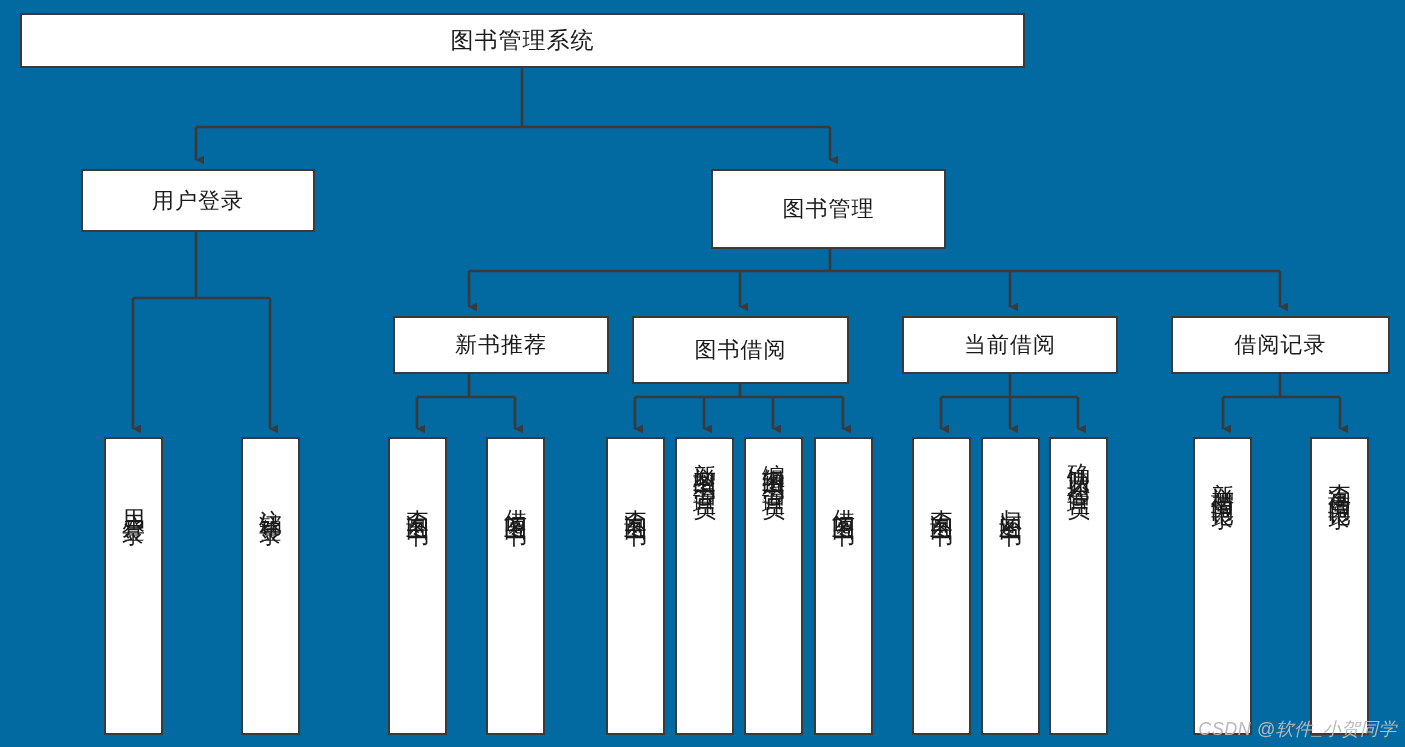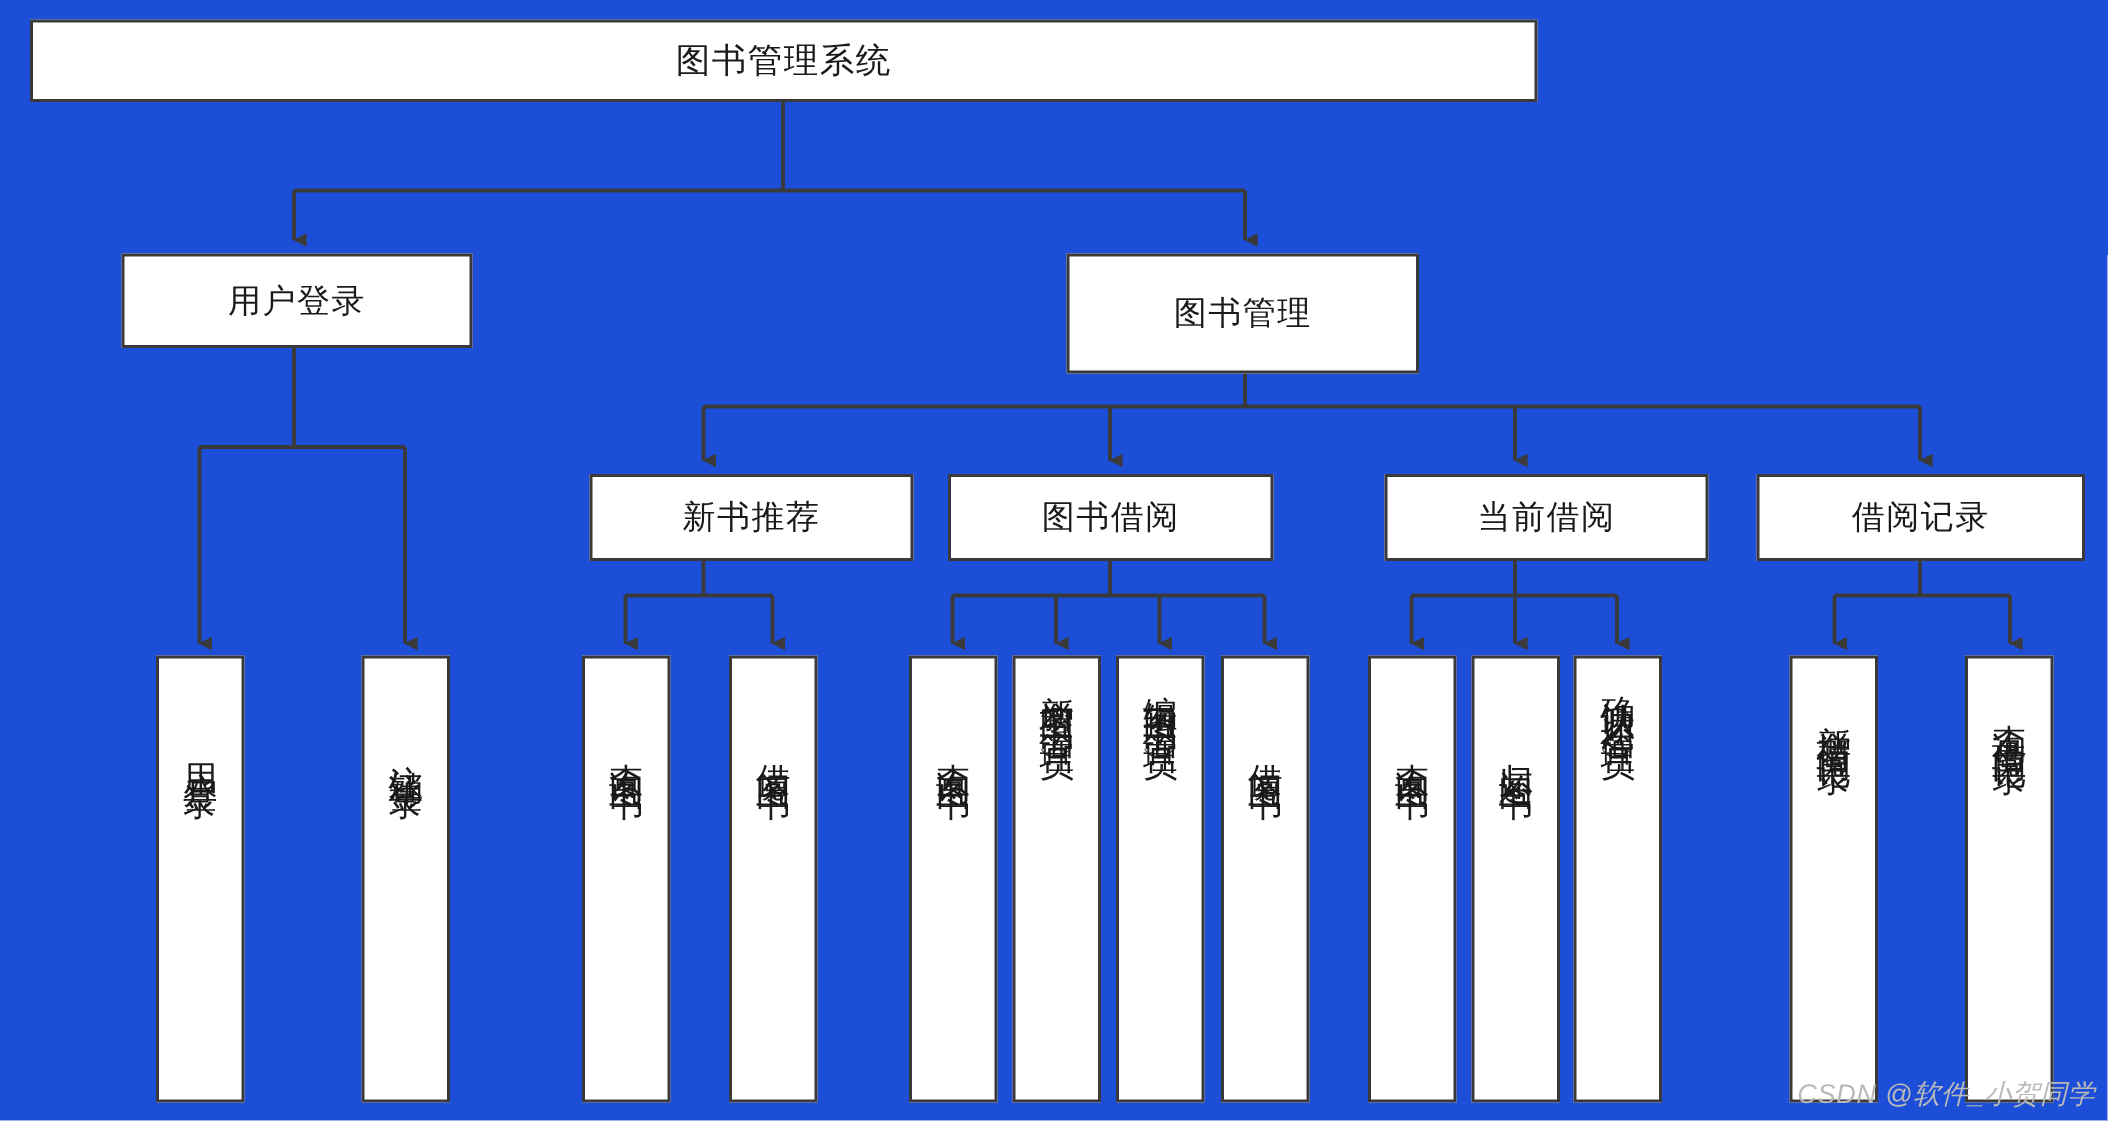--- a/index.html
+++ b/index.html
@@ -7,21 +7,21 @@
     padding: 0;
     background: #ffffff;
   }
   body {
     font-family: "Liberation Sans", "DejaVu Sans", sans-serif;
   }
   #canvas {
     position: relative;
     width: 1405px;
     height: 747px;
-    background: #1d4ed8;
+    background: #0369a1;
     overflow: hidden;
   }
   #wires {
     position: absolute;
     left: 0;
     top: 0;
     width: 1405px;
     height: 747px;
     pointer-events: none;
   }
@@ -131,24 +131,24 @@
   <div class="node" style="left:81px; top:169px; width:234px; height:63px;">
     <span class="label">用户登录</span>
   </div>
   <div class="node" style="left:711px; top:169px; width:235px; height:80px;">
     <span class="label">图书管理</span>
   </div>
 
   <div class="node" style="left:362px; top:316px; width:216px; height:58px;margin-left:31px;">
     <span class="label">新书推荐</span>
   </div>
-  <div class="node" style="left:632px; top:316px; width:217px; height:58px;">
+  <div class="node" style="left:632px; top:316px; width:217px; height:68px;">
     <span class="label">图书借阅</span>
   </div>
-  <div class="node" style="left:923px; top:316px; width:216px; height:58px;">
+  <div class="node" style="left:902px; top:316px; width:216px; height:58px;">
     <span class="label">当前借阅</span>
   </div>
   <div class="node" style="left:1171px; top:316px; width:219px; height:58px;">
     <span class="label">借阅记录</span>
   </div>
 
   <div class="node leaf" style="left:104px; top:437px; width:59px; height:298px;">
     <span class="label">用户登录</span>
   </div>
   <div class="node leaf" style="left:241px; top:437px; width:59px; height:298px;">

